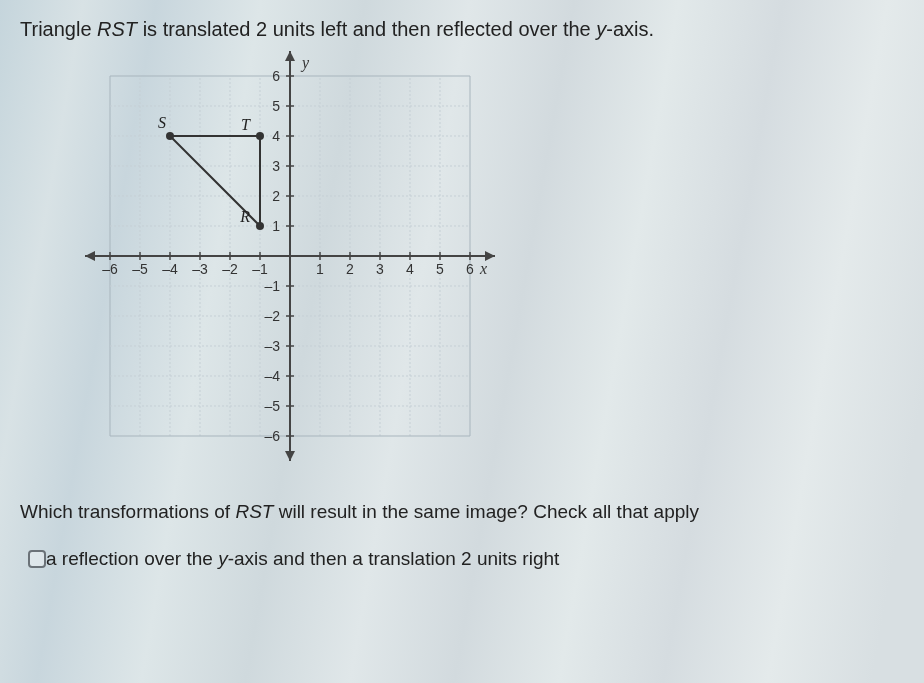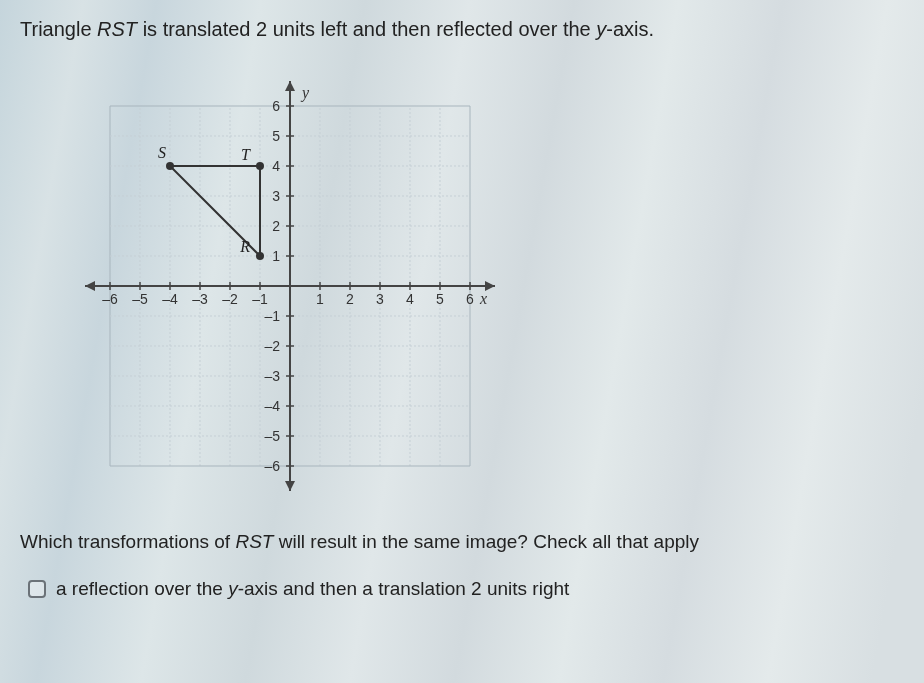--- a/index.html
+++ b/index.html
@@ -9,21 +9,20 @@
       font-family: Arial, Helvetica, sans-serif;
       background: linear-gradient(100deg, #c5d5dc 0%, #d8e2e5 8%, #c8d6dd 15%, #dde6e8 25%, #cfd9dd 35%, #e0e7e9 45%, #d2dade 55%, #e2e9ea 65%, #d5dce0 75%, #e4eaeb 85%, #d8dfe2 95%);
       padding: 18px 20px;
       color: #2a2a2a;
       position: relative;
       overflow: hidden;
     }
     .question-text {
       font-size: 20px;
       font-weight: 400;
-      margin-bottom: 30px;
       color: #222;
     }
     .italic { font-style: italic; }
     
     .chart-area {
       position: relative;
       width: 520px;
       height: 430px;
       margin-left: 20px;
       margin-bottom: 30px;
@@ -40,21 +39,20 @@
     .triangle-point { fill: #333; }
     
     .prompt-text {
       font-size: 19px;
       margin-bottom: 25px;
       color: #222;
     }
     .option-row {
       display: flex;
       align-items: center;
-      gap: 10px;
       padding-left: 8px;
     }
     .checkbox {
       width: 18px;
       height: 18px;
       border: 2px solid #6b7278;
       border-radius: 4px;
       background: rgba(255,255,255,0.35);
       flex-shrink: 0;
     }

